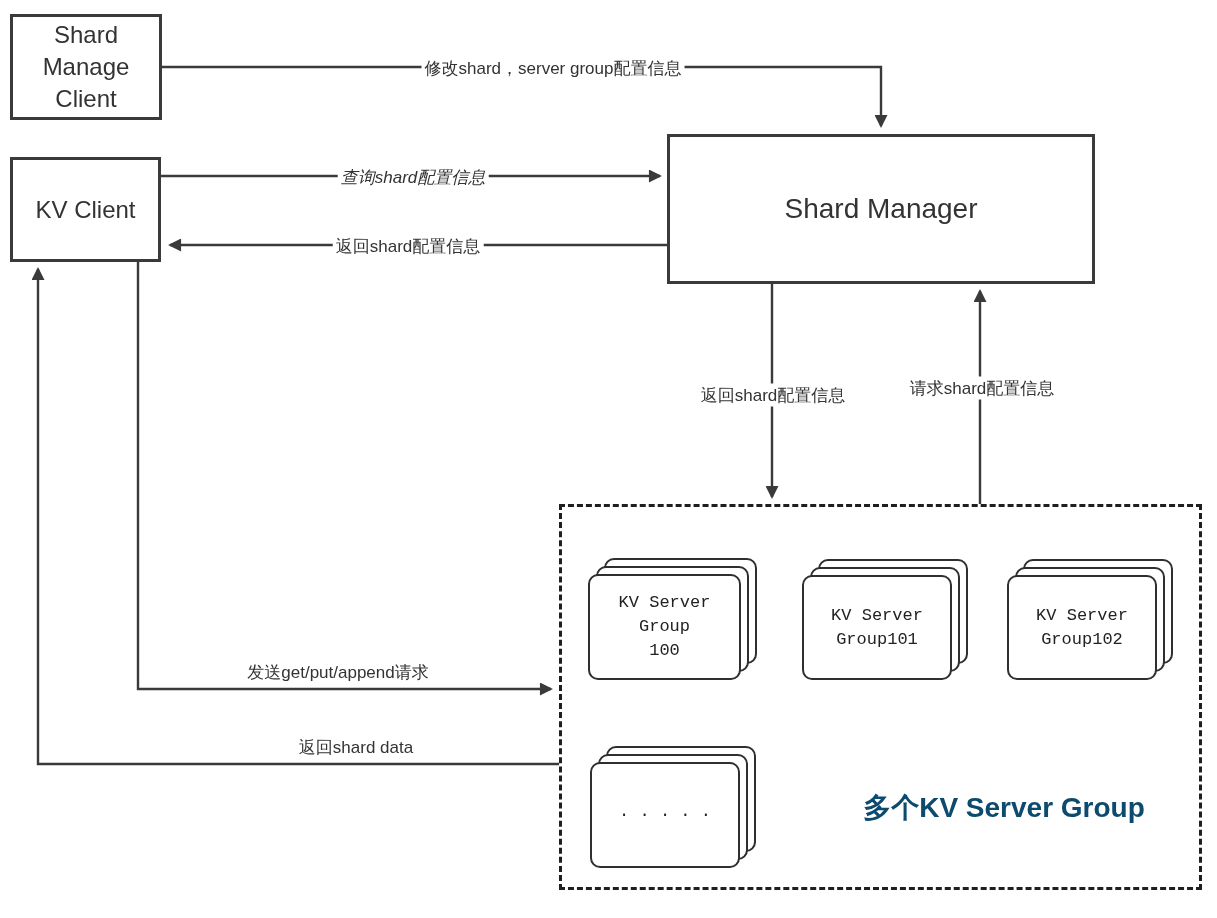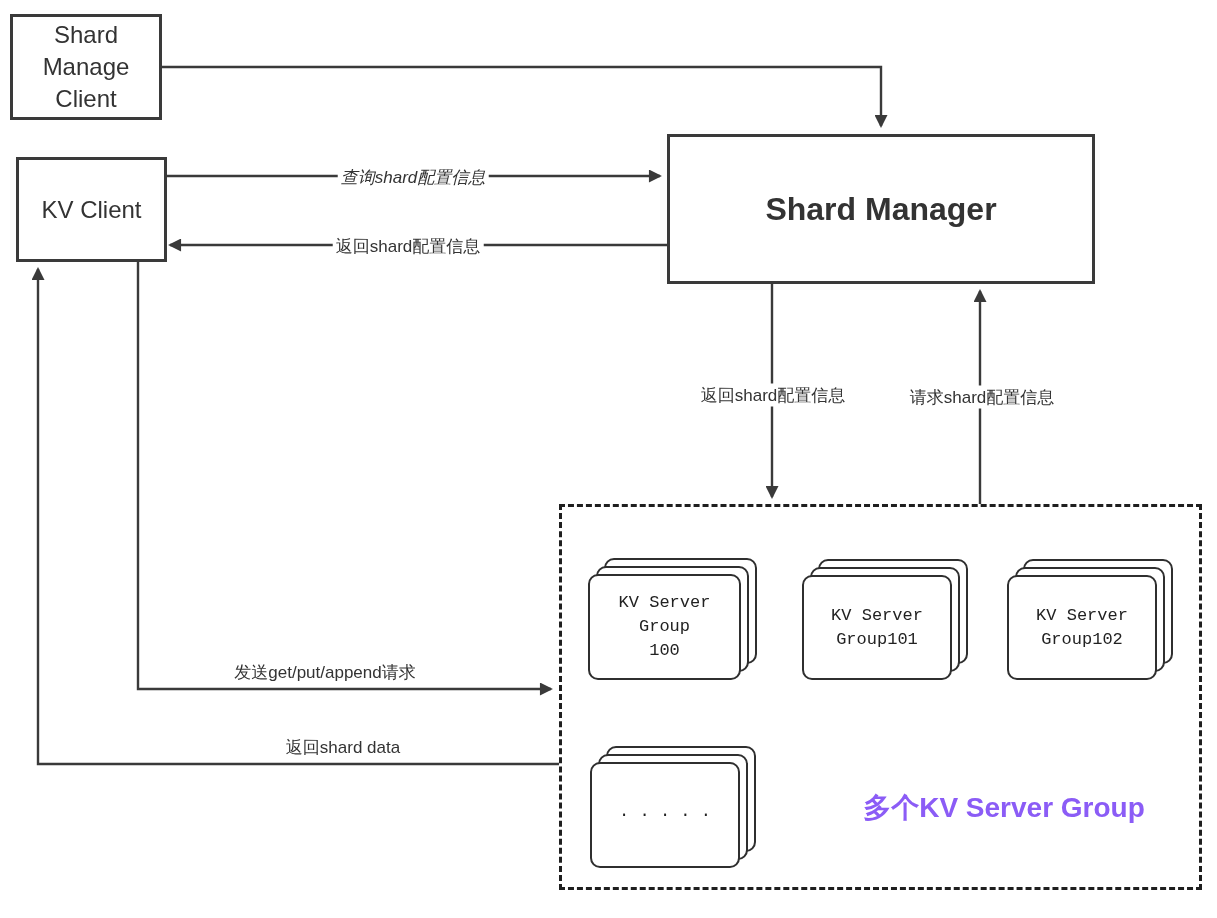--- a/index.html
+++ b/index.html
@@ -21,41 +21,41 @@
     text-align:center;
     z-index:2;
   }
   .node-label{
     white-space:pre-line;
     font-size:24px;
     line-height:32px;
     color:#333333;
   }
   #shard-manage-client{left:10px;top:14px;width:152px;height:106px;}
-  #kv-client{left:16px;top:157px;width:151px;height:105px;}
+  #kv-client{left:10px;top:157px;width:151px;height:105px;}
   #shard-manager{left:667px;top:134px;width:428px;height:150px;}
-  #shard-manager .node-label{font-size:32px;font-weight:bold;}
+  #shard-manager .node-label{font-size:28px;font-weight:normal;}
   #server-group-area{
     position:absolute;left:559px;top:504px;width:643px;height:386px;
     box-sizing:border-box;
     border:3px dashed #1f1f1f;
     z-index:0;
     background:#ffffff;
   }
   .edge-label{
     position:absolute;
     transform:translate(-50%,-50%);
     background:#ffffff;
     padding:0 3px;
     font-size:17px;
     white-space:nowrap;
     color:#333333;
     z-index:3;
   }
-  .edge-label.above{background:transparent;}
+  .edge-label.above{background:transparent;margin-left:13px;}
   .card-stack{position:absolute;z-index:2;}
   .card{
     position:absolute;
     box-sizing:border-box;
     background:#ffffff;
     border:2.5px solid #2f2f2f;
     border-radius:10px;
   }
   .card.front{
     display:flex;align-items:center;justify-content:center;
@@ -78,21 +78,21 @@
   #stack-4 .card{width:150px;height:106px;}
   .card.back2{right:0;top:0;}
   .card.back1{left:8px;top:8px;}
   .card.front{left:0;top:16px;}
   #group-caption{
     position:absolute;
     left:1004px;top:808px;
     transform:translate(-50%,-50%);
     font-size:28px;font-weight:bold;
     white-space:nowrap;
-    color:#8b5cf6;
+    color:#0c4a6e;
     z-index:2;
   }
 </style>
 </head>
 <body>
 
 <div id="canvas">
 
   <svg id="edge-layer" width="1217" height="918" viewBox="0 0 1217 918">
     <defs>
@@ -120,28 +120,29 @@
   </div>
 
   <div class="node" id="kv-client">
     <div class="node-label">KV Client</div>
   </div>
 
   <div class="node" id="shard-manager">
     <div class="node-label">Shard Manager</div>
   </div>
 
+  <div class="edge-label" style="left:553px;top:68px;">修改shard，server group配置信息</div>
 
   <div class="edge-label" style="left:413px;top:177px;font-style:italic;">查询shard配置信息</div>
 
   <div class="edge-label" style="left:408px;top:246px;">返回shard配置信息</div>
 
   <div class="edge-label" style="left:773px;top:395px;">返回shard配置信息</div>
 
-  <div class="edge-label" style="left:982px;top:397px;">请求shard配置信息</div>
+  <div class="edge-label" style="left:982px;top:388px;">请求shard配置信息</div>
 
   <div class="edge-label above" style="left:325px;top:672px;">发送get/put/append请求</div>
 
   <div class="edge-label above" style="left:343px;top:747px;">返回shard data</div>
 
   <div class="card-stack" id="stack-1">
     <div class="card back2"></div>
     <div class="card back1"></div>
     <div class="card front">
       <div class="card-text">KV Server

